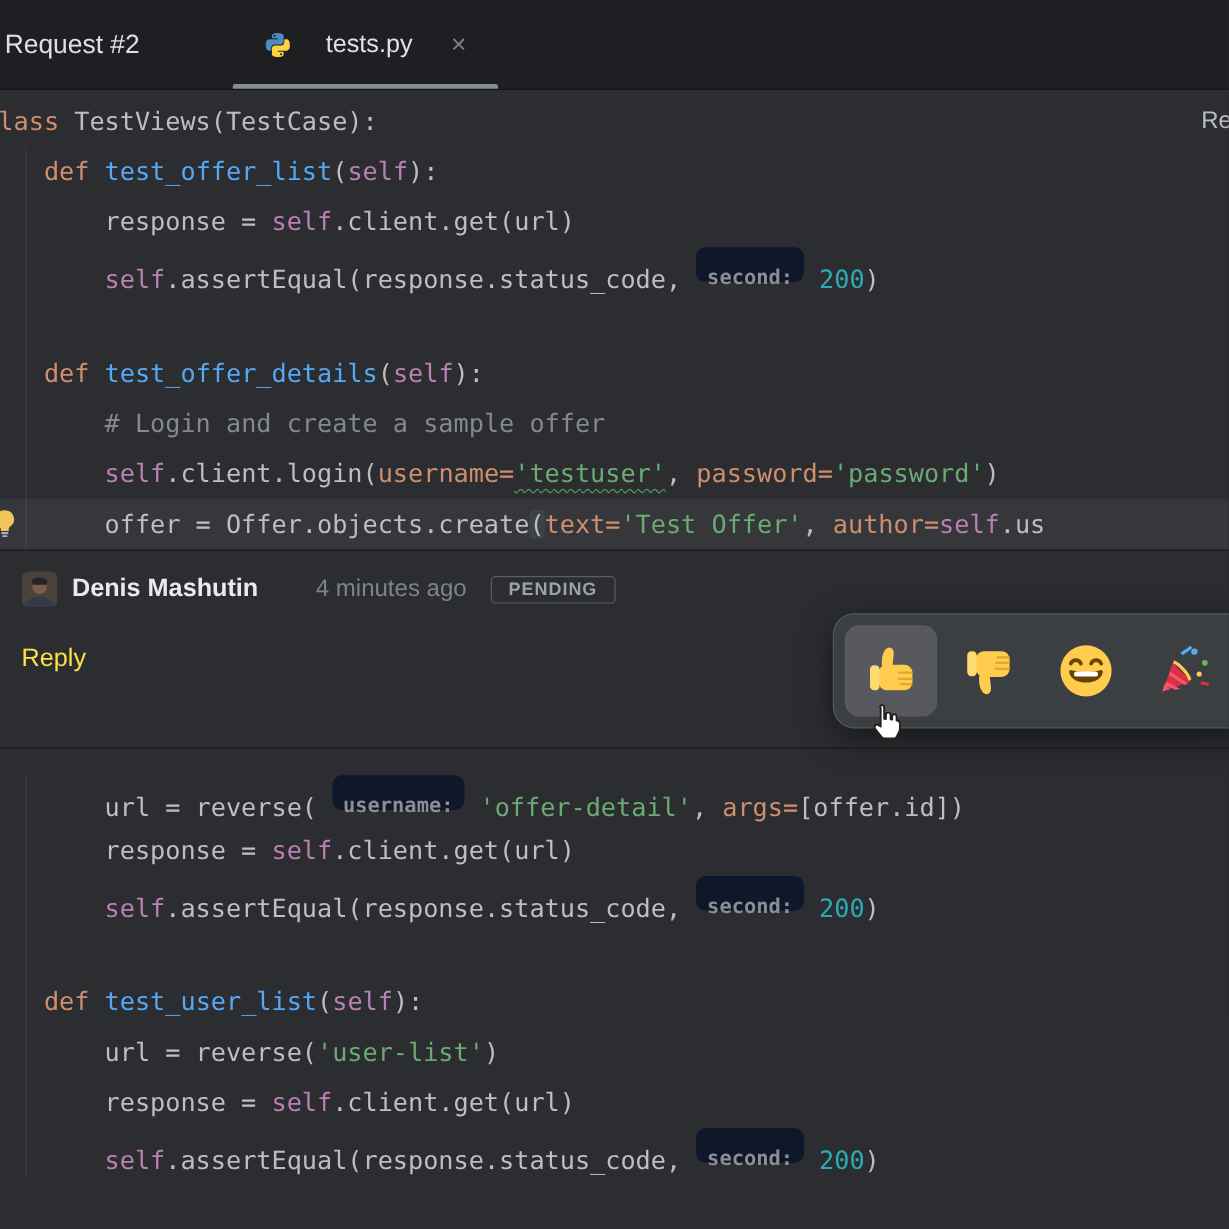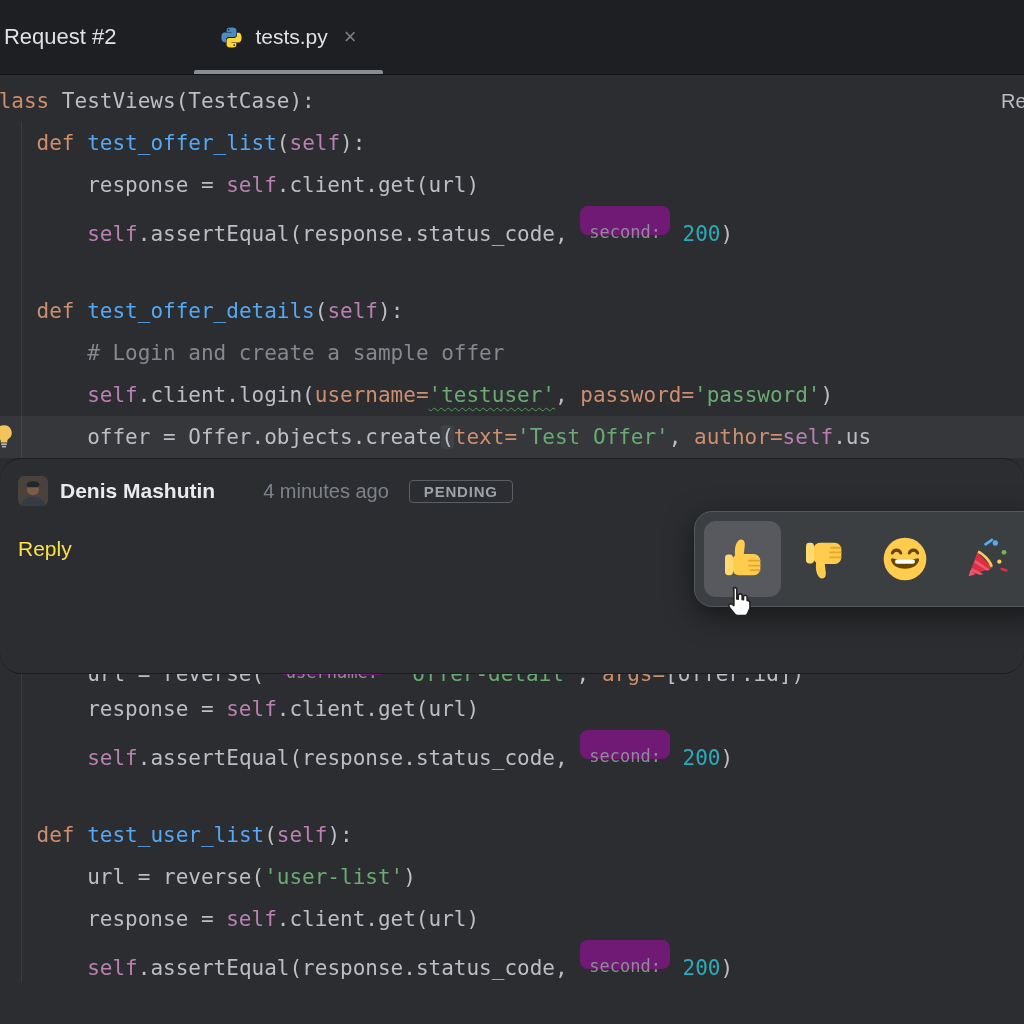--- a/index.html
+++ b/index.html
@@ -4,21 +4,21 @@
 <style>
   * { margin:0; padding:0; box-sizing:border-box; }
   html,body { width:1024px; height:1024px; overflow:hidden; background:#2B2D30; }
   .screen { position:relative; width:1024px; height:1024px; background:#2B2D30;
             font-family:"Liberation Sans", sans-serif; }
 
   
   .tabbar { position:absolute; top:0; left:0; right:0; height:75px;
             background:#1E1F22; border-bottom:1px solid #131416; display:flex; align-items:stretch; }
   .prev-tab { display:flex; align-items:center; color:#DFE1E5; font-size:22px; margin-left:-12px; padding-right:20px; }
-  .tab { position:relative; display:flex; align-items:center; gap:12px; padding:0 26px; margin-left:58px; }
+  .tab { position:relative; display:flex; align-items:center; gap:28px; padding:0 26px; margin-left:58px; }
   .tab-label { color:#DFE1E5; font-size:21px; }
   .tab-close { color:#7E8188; font-size:22px; margin-left:4px; cursor:pointer; }
   .tab-underline { position:absolute; left:0; right:0; bottom:0; height:4px; background:#888C93; border-radius:2px 2px 0 0; }
   .py-icon svg { display:block; }
 
   
   .editor { position:absolute; top:76px; left:0; right:0; bottom:0; }
   .code-block { position:absolute; left:0; right:0; }
   #code-top { top:4px; }
   #code-bottom { top:570px; }
@@ -28,33 +28,33 @@
   .tk-pln  { color:#BCBEC4; }
   .tk-kw   { color:#CF8E6D; }
   .tk-fn   { color:#56A8F5; }
   .tk-str  { color:#6AAB73;text-align:center; }
   .tk-strTypo { color:#6AAB73; text-decoration:underline wavy #4F9E58 1px; text-underline-offset:5px; }
   .tk-num  { color:#2AACB8; }
   .tk-self { color:#BB80B3; }
   .tk-param{ color:#CF8E6D; }
   .tk-com  { color:#85888E; }
   .tk-brace{ color:#BCBEC4; background:#3E4247; border-radius:3px; }
-  .tk-hint { display:inline-block; background:#701a75; color:#8C8E94; border-radius:8px;
+  .tk-hint { display:inline-block; background:#0f172a; color:#8C8E94; border-radius:8px;
              padding:12px 9px; font-size:17px; line-height:29px; height:29px; vertical-align:3px;
-             font-family:"DejaVu Sans Mono", monospace; }
+             font-family:"DejaVu Sans Mono", monospace;font-weight:bold; }
   .guide { position:absolute; width:1px; left:21px; background:#3B3D42; }
   #guide-top { top:46px; height:336px; }
   #guide-bottom { top:570px; height:336px; }
   .review-partial { position:absolute; top:14px; left:1001px; color:#B9BCC2; font-size:20px; }
   .bulb { position:absolute; left:-9px; top:347px; z-index:2; }
 
   
-  .comment-thread { position:absolute; top:382px; left:0; right:0; height:216px;
+  .comment-thread { position:absolute; top:382px; left:0; right:0; height:166px;
                     background:#2B2D30; border-top:1px solid #1A1C1F; border-bottom:1px solid #1A1C1F;
-                    padding:16px 18px 0; z-index:3;border-radius:21px; }
+                    padding:16px 18px 0; z-index:3; }
   .comment-header { display:flex; align-items:center; gap:12px; height:32px; }
   .avatar { width:30px; height:30px; border-radius:6px; overflow:hidden; flex:0 0 30px; }
   .comment-author { color:#E8EAED; font-size:21px; font-weight:bold; }
   .comment-time { color:#7E828A; font-size:20px;margin-left:36px; }
   .status-badge { color:#9DA1A8; border:1px solid #5A5E66; border-radius:4px; font-size:15px;
                   padding:2px 14px; letter-spacing:.8px; margin-left:8px;font-weight:bold; }
   .comment-body { margin-top:14px; color:#E3E5E8; font-size:21px; white-space:nowrap; }
   .reply-link { display:inline-block; margin-top:30px; color:#fde047; font-size:21px; cursor:pointer; }
 
   

